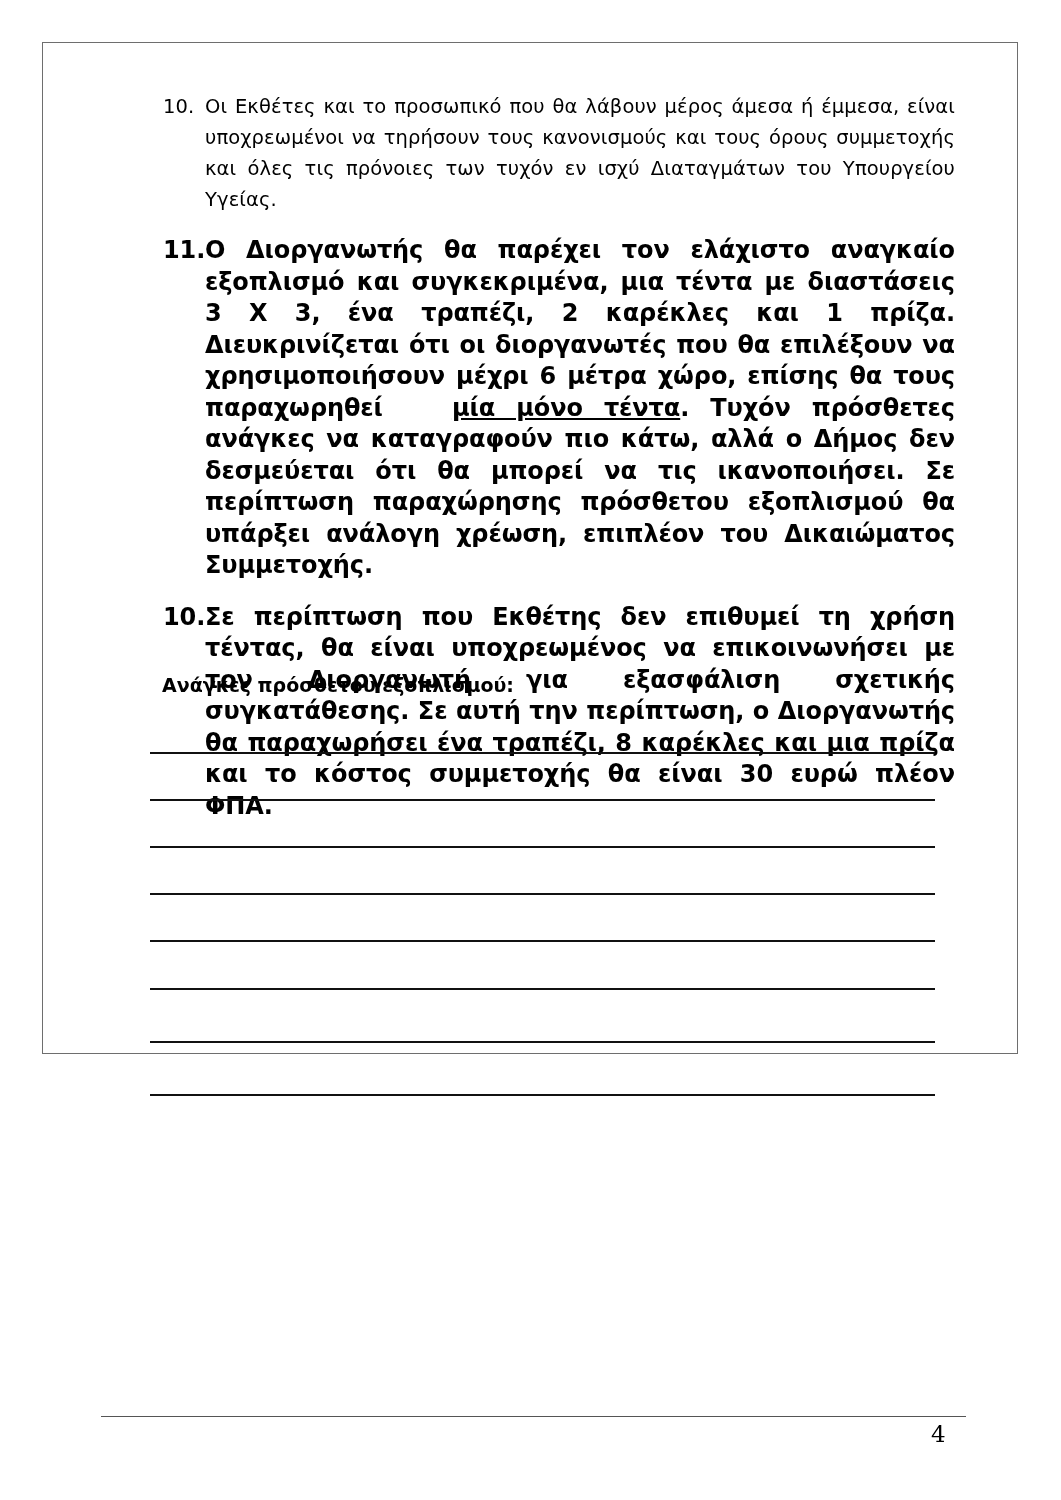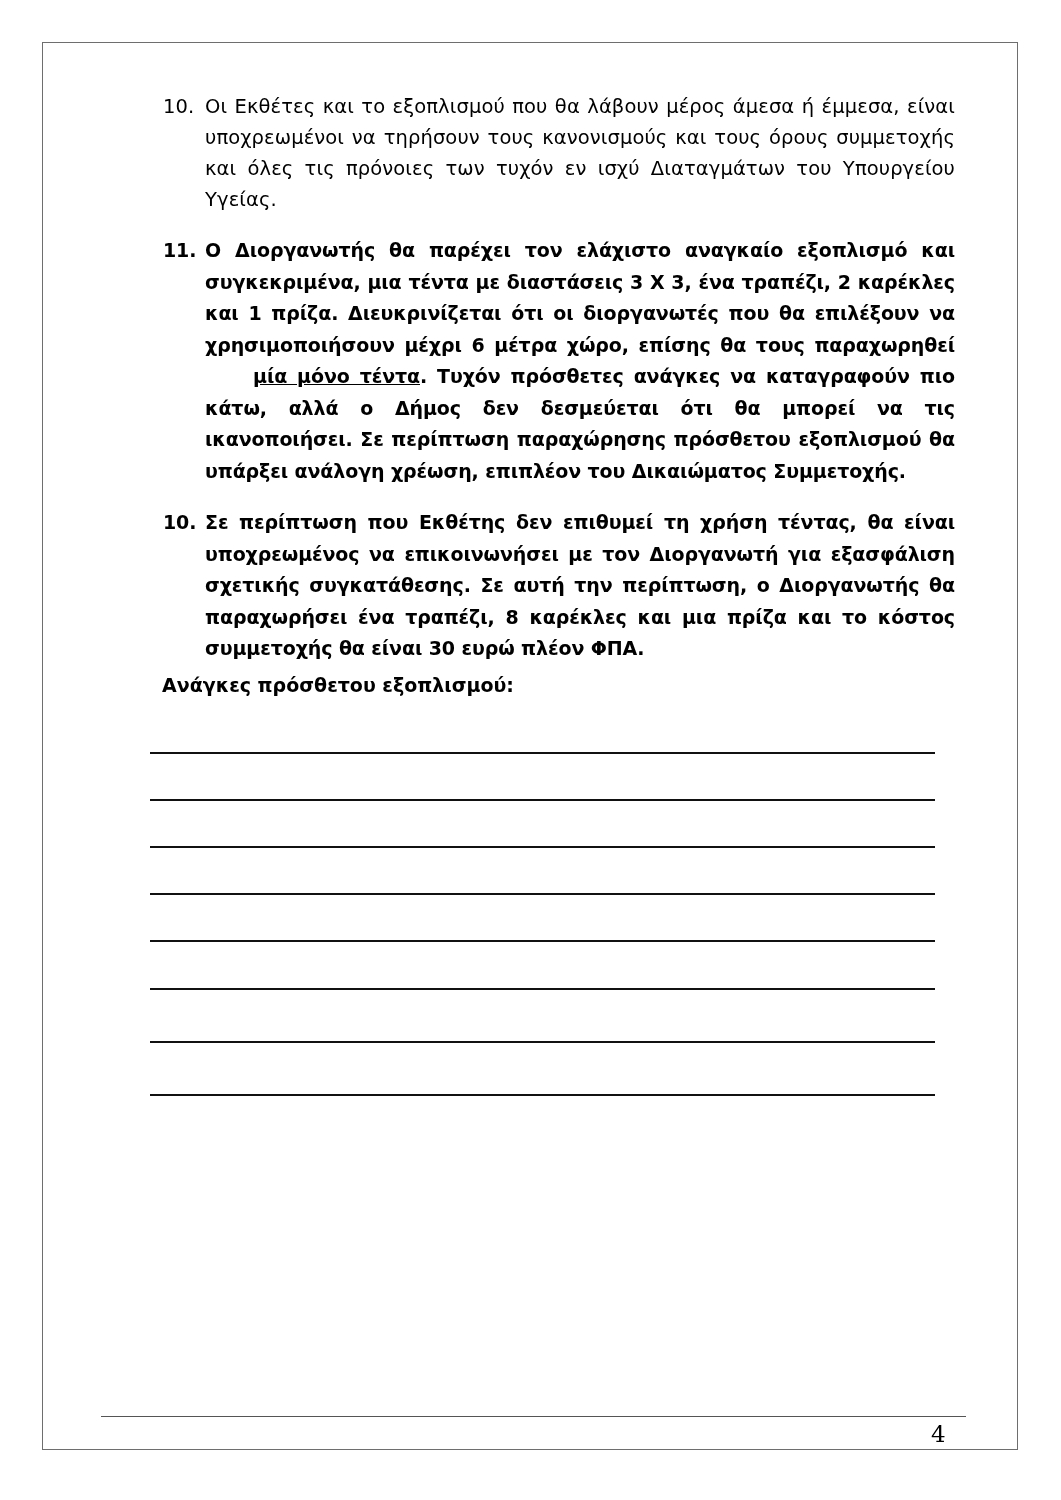--- a/index.html
+++ b/index.html
@@ -14,21 +14,21 @@
     font-family: "DejaVu Sans", sans-serif;
     overflow: hidden;
   }
 
   
   #page-frame {
     position: absolute;
     left: 42px;
     top: 42px;
     width: 976px;
-    height: 1408px;
+    height: 1012px;
     border: 1.5px solid #6e6e6e;
     box-sizing: border-box;
     background: #ffffff;
   }
 
   #content {
     position: absolute;
     left: 120px;          
     top: 48px;
     width: 792px;         
@@ -55,21 +55,21 @@
     font-weight: 400;
     font-size: 19.5px;
     line-height: 31px;
     letter-spacing: 0.1px;
   }
 
   
   .clause-bold {
     font-family: "DejaVu Sans", sans-serif;
     font-weight: 700;
-    font-size: 19px;
+    font-size: 24px;
     line-height: 31.5px;
     letter-spacing: -0.1px;
   }
 
   .underline { text-decoration: underline; margin-left: 48px; }
 
   
   #needs-heading {
     font-family: "DejaVu Sans", sans-serif;
     font-weight: 700;
@@ -122,21 +122,21 @@
   }
 </style>
 </head>
 <body>
 
 <div id="page-frame">
 
   <div id="content">
 
     <p class="clause clause-light">
-      <span class="num">10.</span><span>Οι Εκθέτες και το εξοπλισμού που θα λάβουν μέρος άμεσα ή έμμεσα, είναι υποχρεωμένοι να τηρήσουν τους κανονισμούς και τους όρους συμμετοχής και όλες τις πρόνοιες των τυχόν εν ισχύ Διαταγμάτων του Υπουργείου Υγείας.</span>
+      <span class="num">10.</span><span>Οι Εκθέτες και το προσωπικό που θα λάβουν μέρος άμεσα ή έμμεσα, είναι υποχρεωμένοι να τηρήσουν τους κανονισμούς και τους όρους συμμετοχής και όλες τις πρόνοιες των τυχόν εν ισχύ Διαταγμάτων του Υπουργείου Υγείας.</span>
     </p>
 
     <p class="clause clause-bold">
       <span class="num">11.</span><span>Ο Διοργανωτής θα παρέχει τον ελάχιστο αναγκαίο εξοπλισμό και συγκεκριμένα, μια τέντα με διαστάσεις 3 Χ 3, ένα τραπέζι, 2 καρέκλες και 1 πρίζα. Διευκρινίζεται ότι οι διοργανωτές που θα επιλέξουν να χρησιμοποιήσουν μέχρι 6 μέτρα χώρο, επίσης θα τους παραχωρηθεί </span><span class="underline">μία μόνο τέντα</span><span>. Τυχόν πρόσθετες ανάγκες να καταγραφούν πιο κάτω, αλλά ο Δήμος δεν δεσμεύεται ότι θα μπορεί να τις  ικανοποιήσει. Σε περίπτωση παραχώρησης πρόσθετου εξοπλισμού θα υπάρξει ανάλογη χρέωση, επιπλέον του Δικαιώματος Συμμετοχής.</span>
     </p>
 
     <p class="clause clause-bold">
       <span class="num">10.</span><span>Σε περίπτωση που Εκθέτης δεν επιθυμεί τη χρήση τέντας, θα είναι υποχρεωμένος να επικοινωνήσει με τον Διοργανωτή για εξασφάλιση σχετικής συγκατάθεσης. Σε αυτή την περίπτωση, ο Διοργανωτής θα παραχωρήσει ένα τραπέζι, 8 καρέκλες και μια πρίζα και το κόστος συμμετοχής θα είναι 30 ευρώ πλέον ΦΠΑ.</span>
     </p>
 

